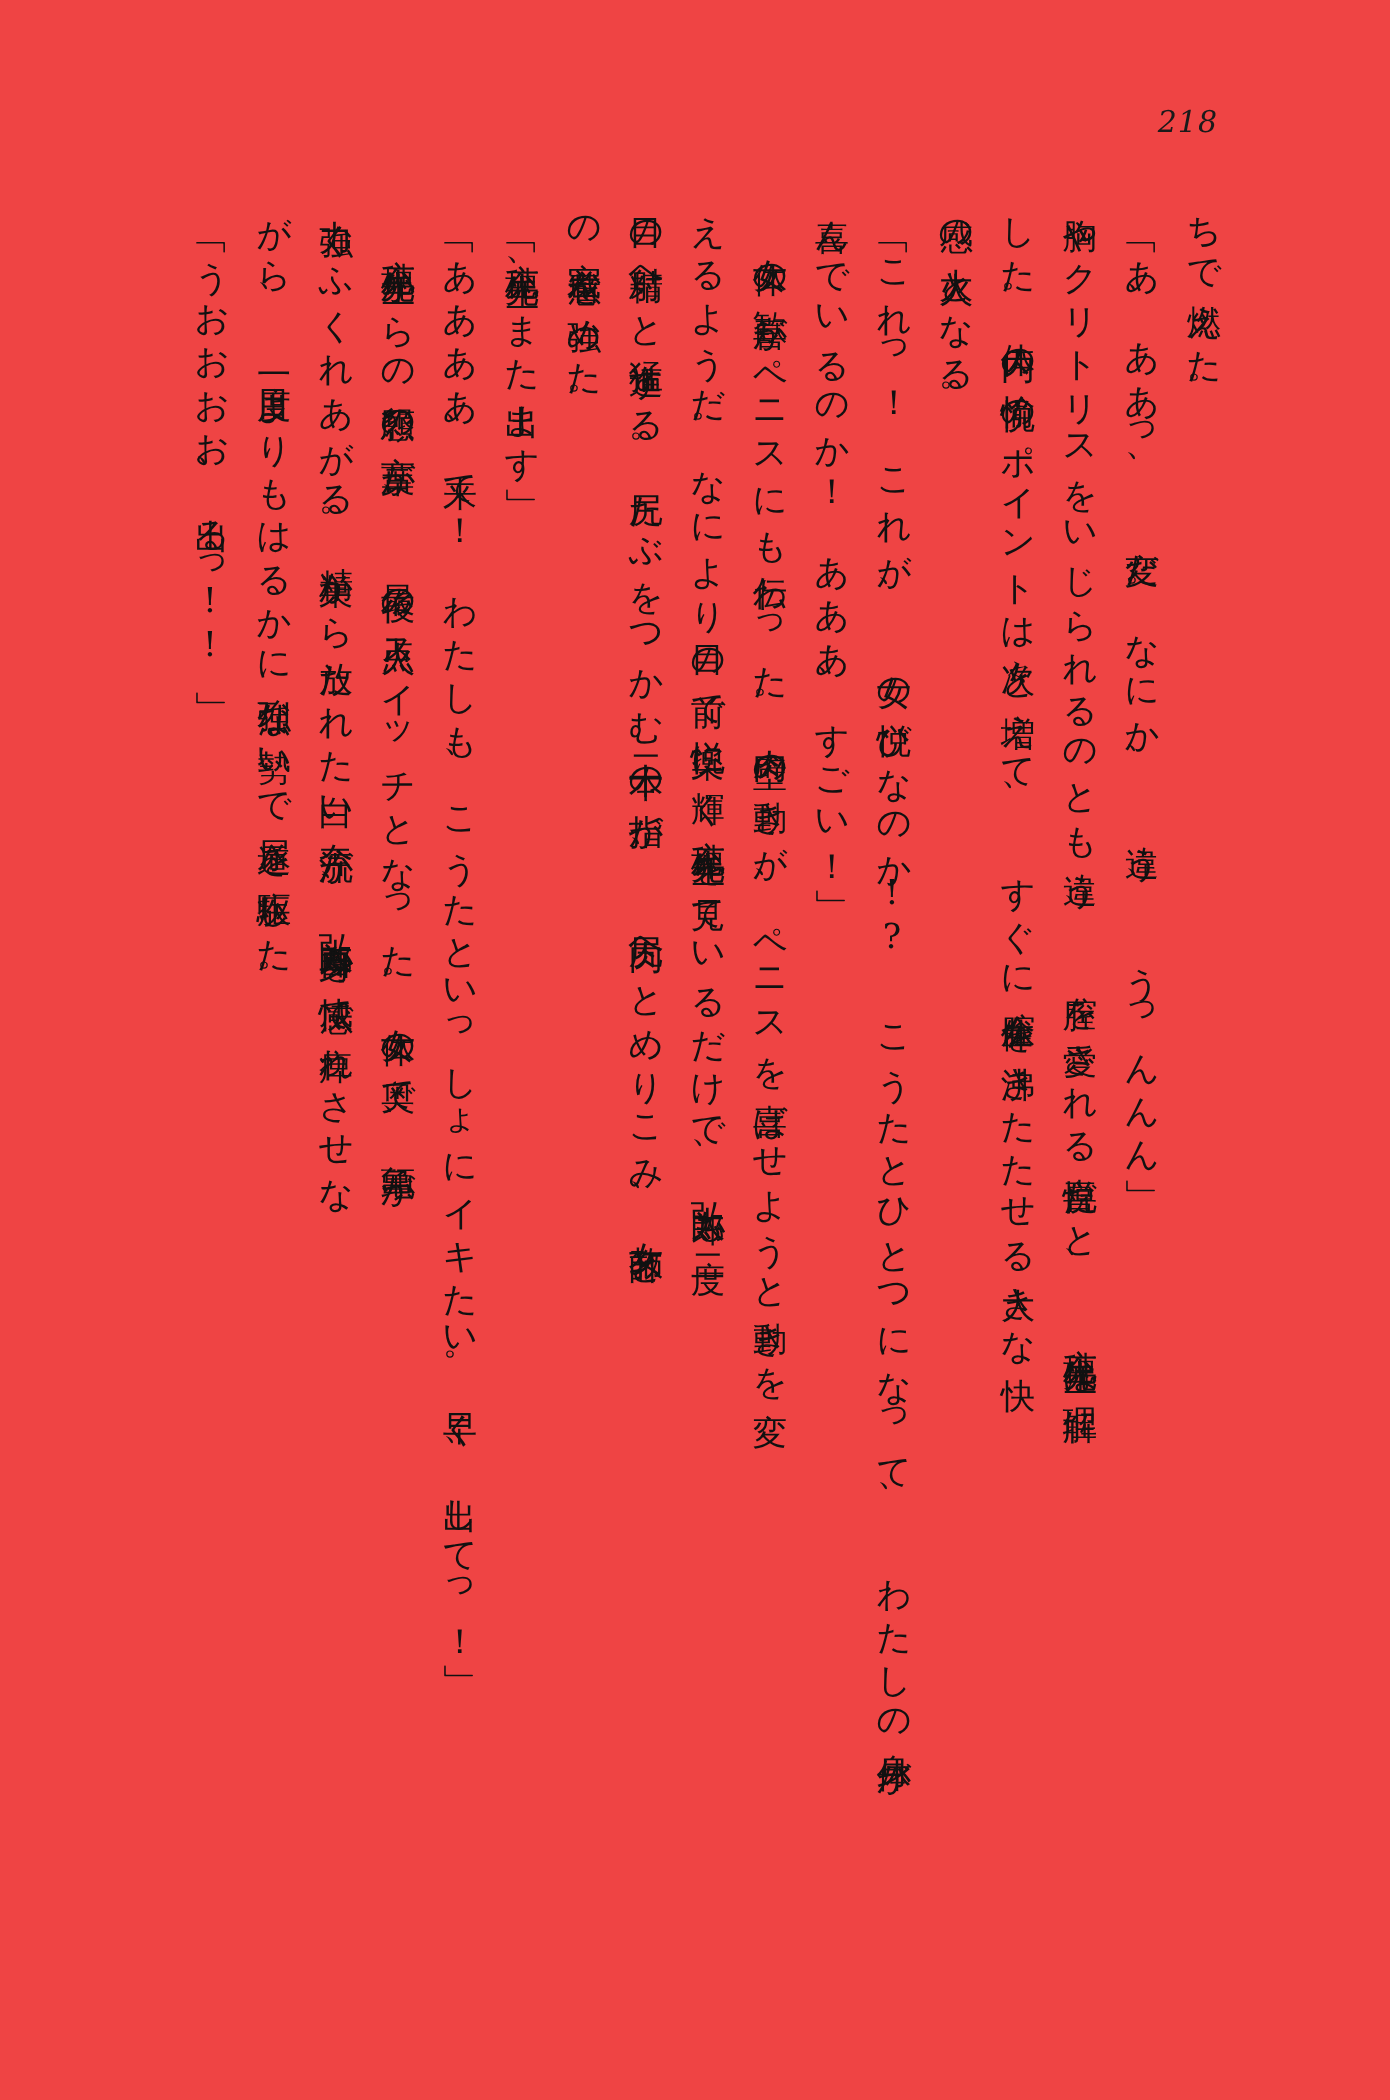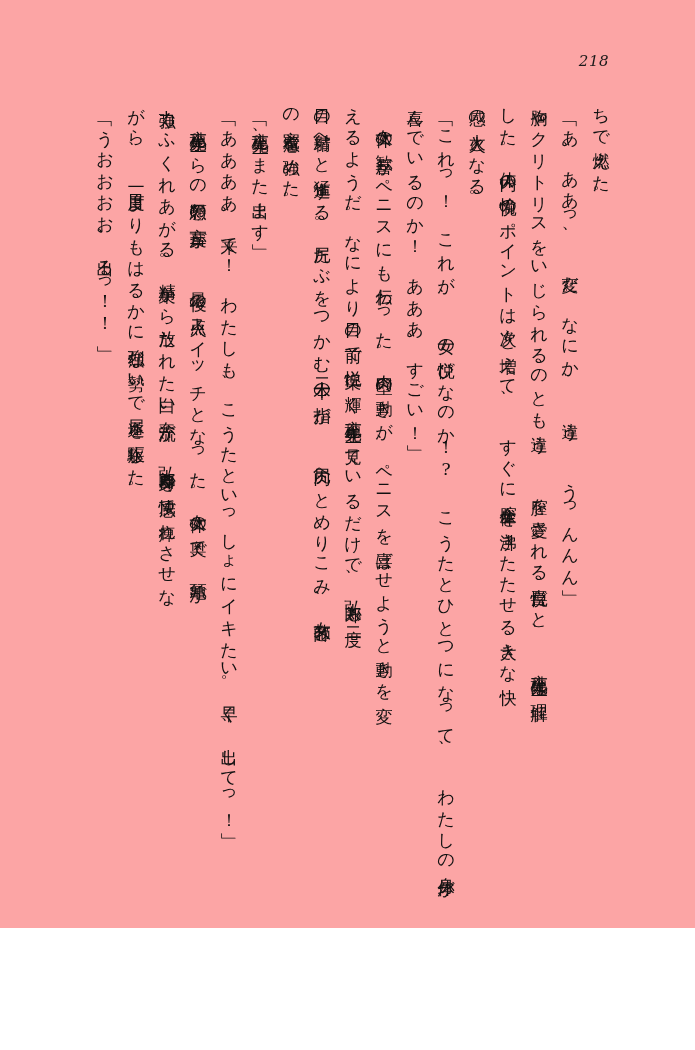--- a/index.html
+++ b/index.html
@@ -10,22 +10,22 @@
   body {
     width: 695px;
     height: 1050px;
     overflow: hidden;
     font-family: "DejaVu Serif", "Liberation Serif", serif;
     color: #111111;
   }
   .page {
     position: relative;
     width: 695px;
-    height: 928px;
-    background: #fca5a5;
+    height: 1050px;
+    background: #ef4444;
     box-sizing: border-box;
     text-decoration: underline;
   }
   .page-number {
     position: absolute;
     top: 52px;
     right: 86px;
     font-family: "DejaVu Serif", "Liberation Serif", serif;
     font-style: italic;
     font-size: 15px;

